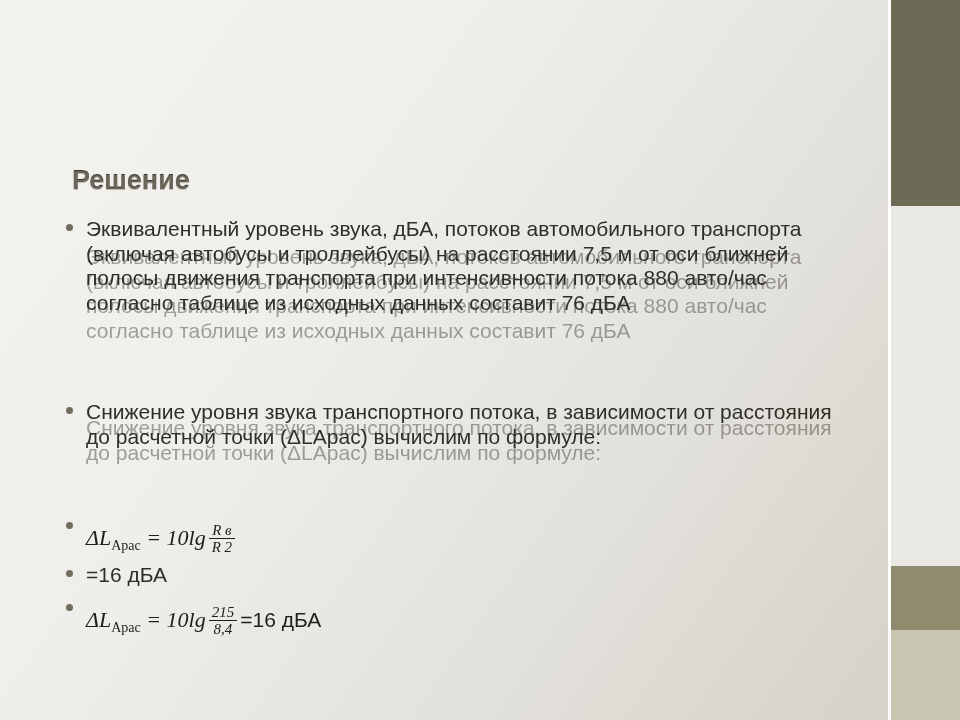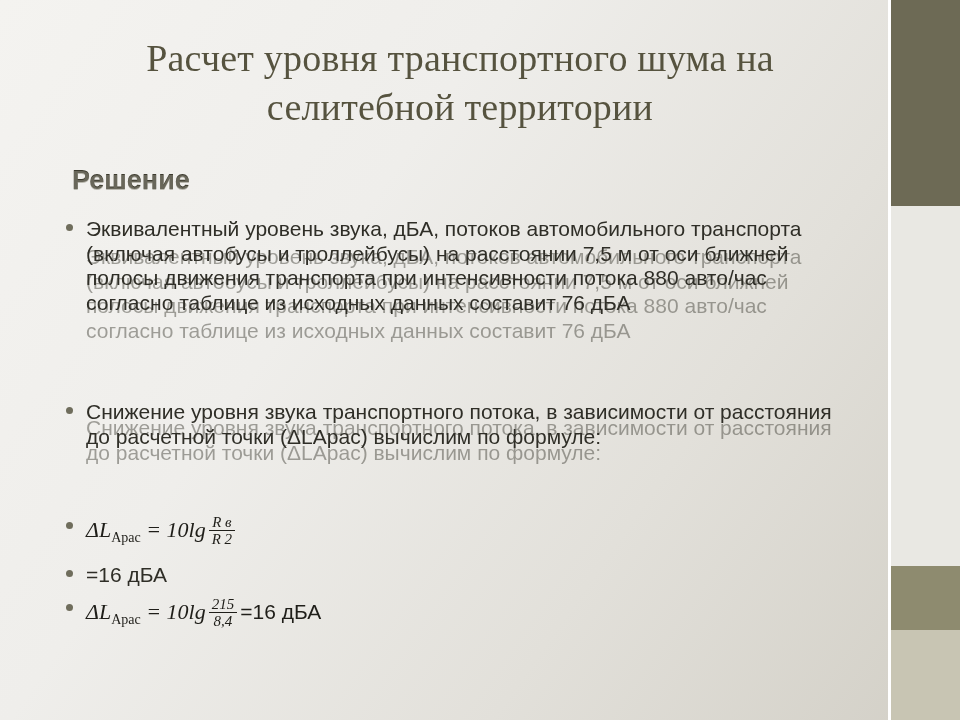--- a/index.html
+++ b/index.html
@@ -139,21 +139,21 @@
     font-size: 14px;
     font-style: normal;
     vertical-align: sub;
   }
   .frac {
     display: inline-block;
     vertical-align: middle;
     text-align: center;
     font-size: 15px;
     line-height: 1.08;
-    margin: 0 3px;
+    margin: 8px 3px;
     position: relative;
     top: -1px;
   }
   .frac .num {
     display: block;
     padding: 0 3px;
     border-bottom: 1.2px solid #1f1e19;
   }
   .frac .den {
     display: block;
@@ -171,21 +171,20 @@
 <div class="slide">
 
   <div class="right-band">
     <div class="band-a"></div>
     <div class="band-b"></div>
     <div class="band-c"></div>
     <div class="band-d"></div>
     <div class="band-edge"></div>
   </div>
 
-  <div class="title">Расчет уровня транспортного шума на селитебной территории</div>
 
   <div class="body-area">
 
     <div class="heading">
       <span class="ghost">Решение</span>
       <span>Решение</span>
     </div>
 
     <div class="bullet-row" style="top:52px;">
       <div class="dot"></div>

